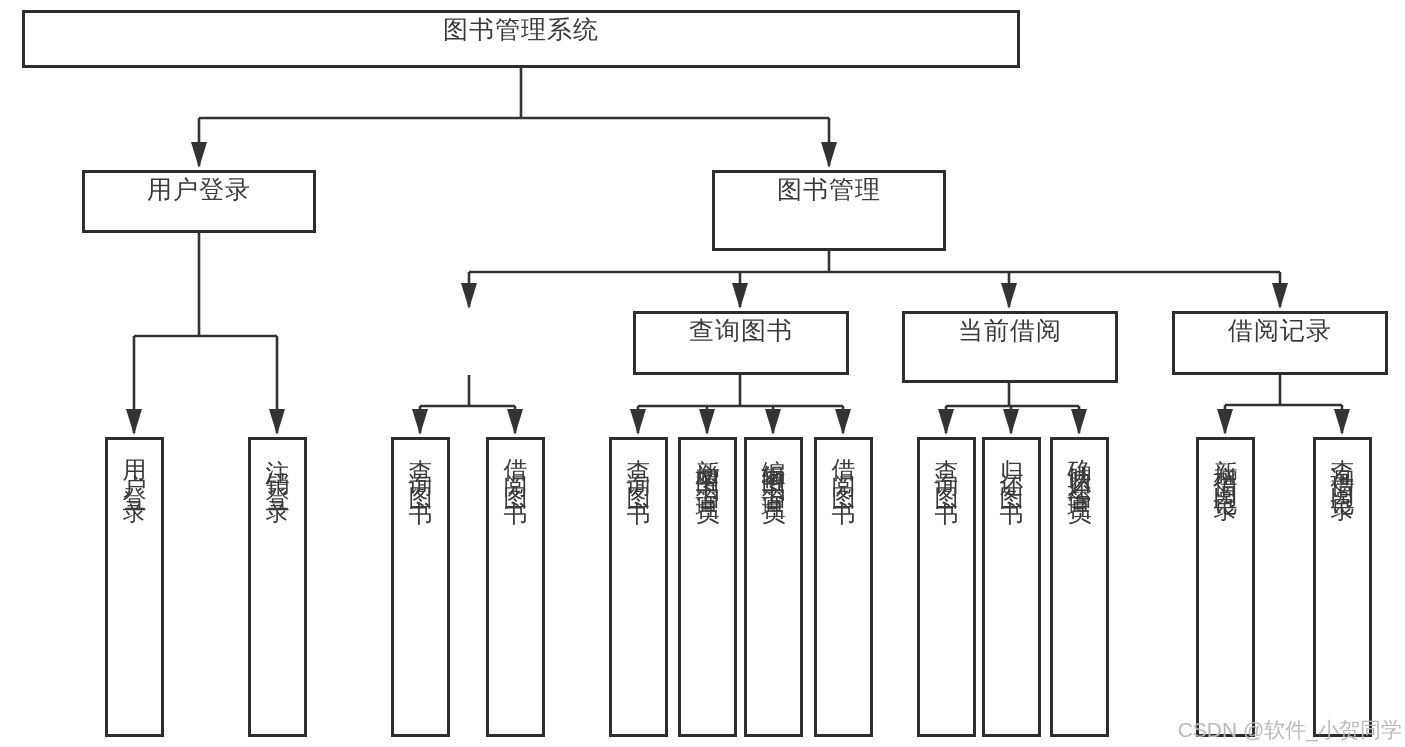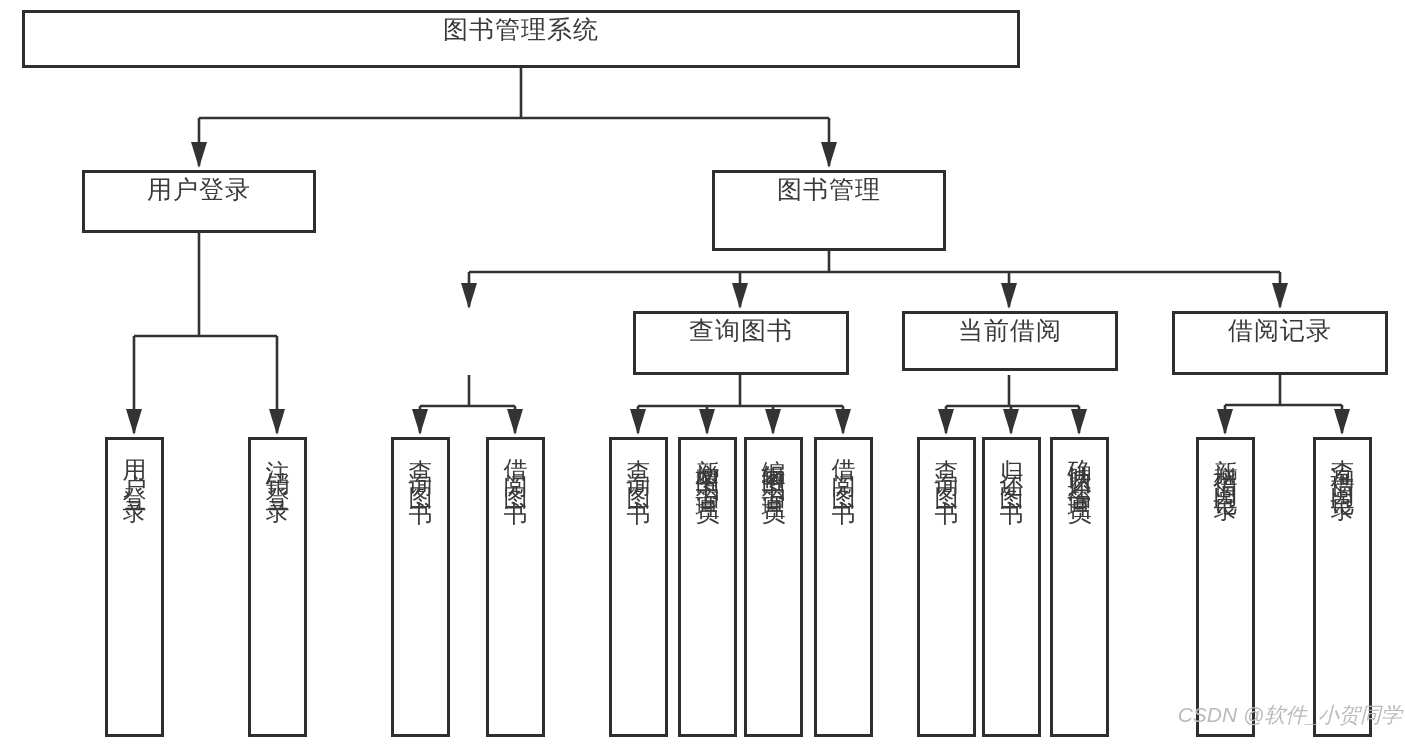--- a/index.html
+++ b/index.html
@@ -52,26 +52,25 @@
     font-size: 24px;
     line-height: 1;
     white-space: nowrap;
   }
   .vtext.ls-loose { letter-spacing: 14px; }
   .vtext.ls-mid   { letter-spacing: 8px; }
   .vtext.ls-tight { letter-spacing: 6px; }
   .watermark {
     position: absolute;
     right: 3px;
-    bottom: 18px;
+    bottom: 3px;
     font-size: 21px;
     color: var(--color-watermark);
     white-space: nowrap;
     z-index: 5;
-    font-style: italic;
   }
 </style>
 </head>
 <body>
 
 <div class="canvas">
 
   <svg class="connectors" viewBox="0 0 1405 747" xmlns="http://www.w3.org/2000/svg">
     <defs>
       <marker id="arrow" markerUnits="userSpaceOnUse" markerWidth="26" markerHeight="16" refX="24" refY="8" orient="auto">
@@ -120,21 +119,21 @@
   <div class="node" style="left:82px; top:170px; width:234px; height:63px;">
     <span class="hlabel">用户登录</span>
   </div>
   <div class="node" style="left:712px; top:170px; width:234px; height:81px;">
     <span class="hlabel">图书管理</span>
   </div>
 
   <div class="node" style="left:633px; top:311px; width:216px; height:64px;">
     <span class="hlabel">查询图书</span>
   </div>
-  <div class="node" style="left:902px; top:311px; width:216px; height:60px;">
+  <div class="node" style="left:902px; top:311px; width:216px; height:72px;">
     <span class="hlabel">当前借阅</span>
   </div>
   <div class="node" style="left:1172px; top:311px; width:216px; height:64px;">
     <span class="hlabel">借阅记录</span>
   </div>
 
   <div class="node" style="left:105px; top:437px; width:59px; height:300px;">
     <span class="vtext ls-loose">用户登录</span>
   </div>
   <div class="node" style="left:248px; top:437px; width:59px; height:300px;">

